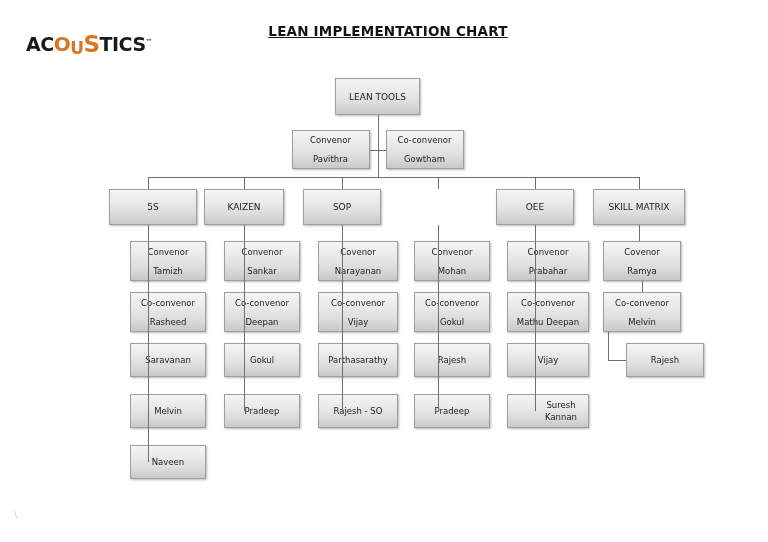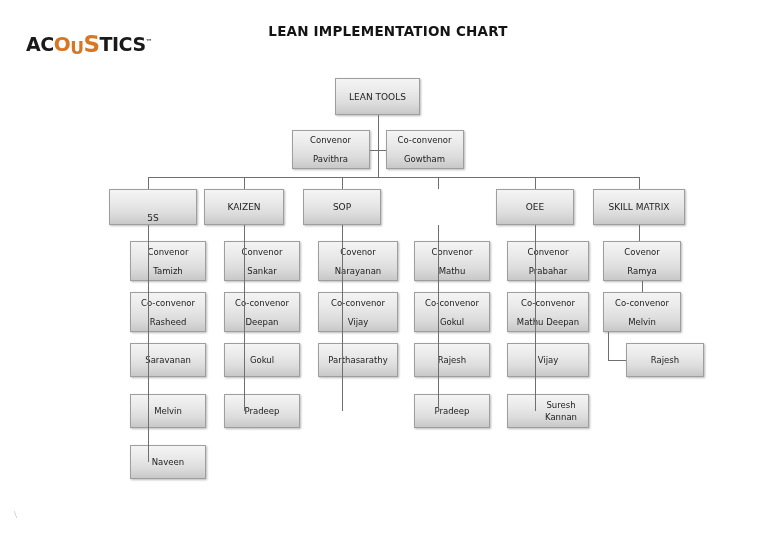--- a/index.html
+++ b/index.html
@@ -32,21 +32,21 @@
 
   
   #title{
     position:absolute;left:0;top:23px;width:768px;
     text-align:center;
     font-family:"DejaVu Sans","Liberation Sans",sans-serif;
     font-size:13.5px;font-weight:bold;color:#141414;
     letter-spacing:0.2px;
   }
   
-  #title span{position:relative;left:4px;}
+  #title span{position:relative;left:4px;text-decoration:underline;}
 
   
   #canvas{
     position:absolute;left:18px;top:55px;
     width:734px;height:470px;
     background:#ffffff;
   }
 
   
   .box{
@@ -98,21 +98,21 @@
         <div class="l2">Pavithra</div>
       </div>
       <div class="box" style="left: 367.5px; top: 75px; width: 78px; height: 39px;">
         <div>Co-convenor</div>
         <div class="l2">Gowtham</div>
       </div>
       <div class="ln lnv" style="left: 360px; top: 60px; height: 62px;"></div>
       <div class="ln lnh" style="left: 351.5px; top: 94.5px; width: 8.5px;"></div>
       <div class="ln lnh" style="left: 360px; top: 94.5px; width: 7.5px;"></div>
       <div class="ln lnh" style="left: 130px; top: 122px; width: 491px;"></div>
-      <div class="box head" style="left: 91px; top: 134px; width: 88px; height: 36px; justify-content: flex-end;">
+      <div class="box head" style="left: 91px; top: 134px; width: 88px; height: 36px;">
         <div>5S</div>
       </div>
       <div class="ln lnv" style="left: 130px; top: 122px; height: 12px;"></div>
       <div class="box" style="left: 112px; top: 186px; width: 76px; height: 40px;">
         <div>Convenor</div>
         <div class="l2">Tamizh</div>
       </div>
       <div class="ln lnh" style="left: 130px; top: 206px;"></div>
       <div class="box" style="left: 112px; top: 237px; width: 76px; height: 40px;">
         <div>Co-convenor</div>
@@ -166,26 +166,29 @@
       <div class="ln lnh" style="left: 324px; top: 206px;"></div>
       <div class="box" style="left: 300px; top: 237px; width: 80px; height: 40px;">
         <div>Co-convenor</div>
         <div class="l2">Vijay</div>
       </div>
       <div class="ln lnh" style="left: 324px; top: 257px;"></div>
       <div class="box" style="left: 300px; top: 288px; width: 80px; height: 34px;">
         <div>Parthasarathy</div>
       </div>
       <div class="ln lnh" style="left: 324px; top: 305px;"></div>
+      <div class="box" style="left: 300px; top: 339px; width: 80px; height: 34px;">
+        <div>Rajesh - SO</div>
+      </div>
       <div class="ln lnh" style="left: 324px; top: 356px;"></div>
       <div class="ln lnv" style="left: 324px; top: 170px; height: 186px;"></div>
       <div class="ln lnv" style="left: 420px; top: 122px; height: 12px;"></div>
       <div class="box" style="left: 396px; top: 186px; width: 76px; height: 40px;">
         <div>Convenor</div>
-        <div class="l2">Mathu</div>
+        <div class="l2">Mohan</div>
       </div>
       <div class="ln lnh" style="left: 420px; top: 206px;"></div>
       <div class="box" style="left: 396px; top: 237px; width: 76px; height: 40px;">
         <div>Co-convenor</div>
         <div class="l2">Gokul</div>
       </div>
       <div class="ln lnh" style="left: 420px; top: 257px;"></div>
       <div class="box" style="left: 396px; top: 288px; width: 76px; height: 34px;">
         <div>Rajesh</div>
       </div>

